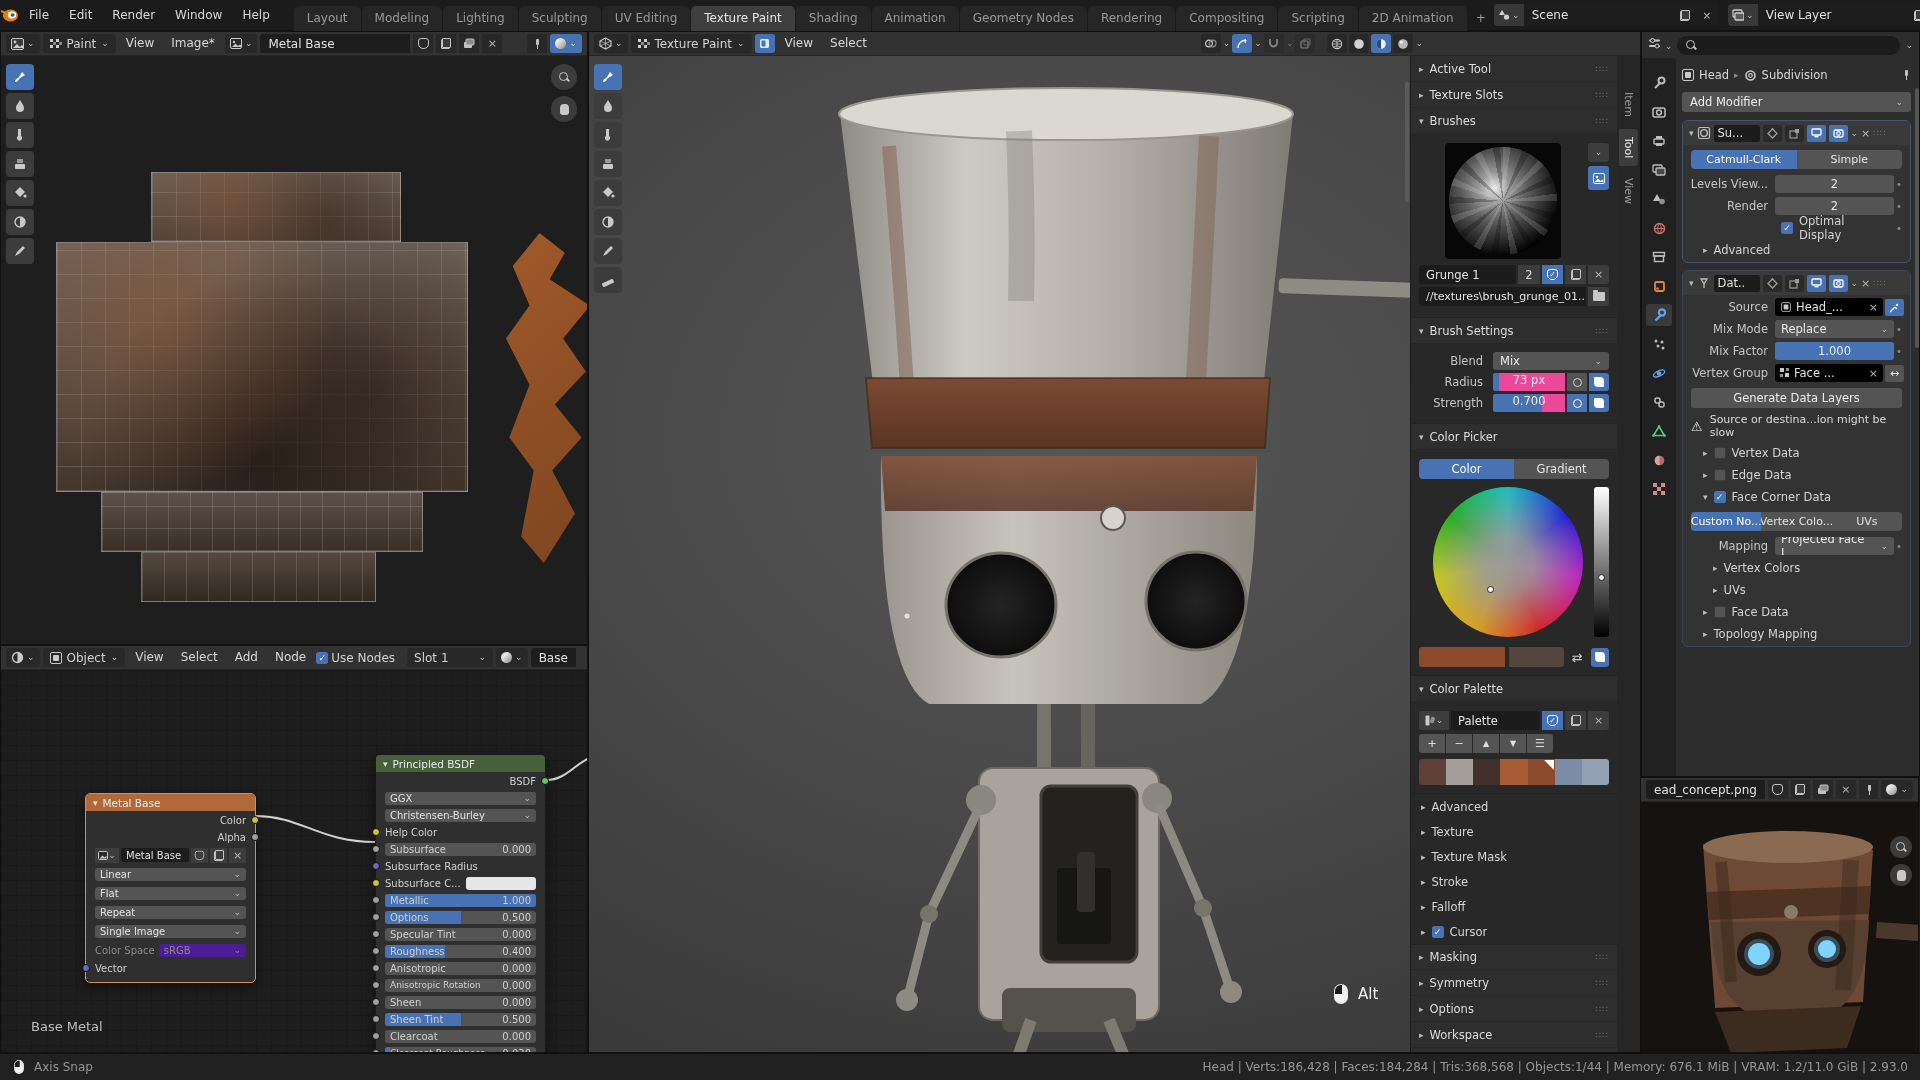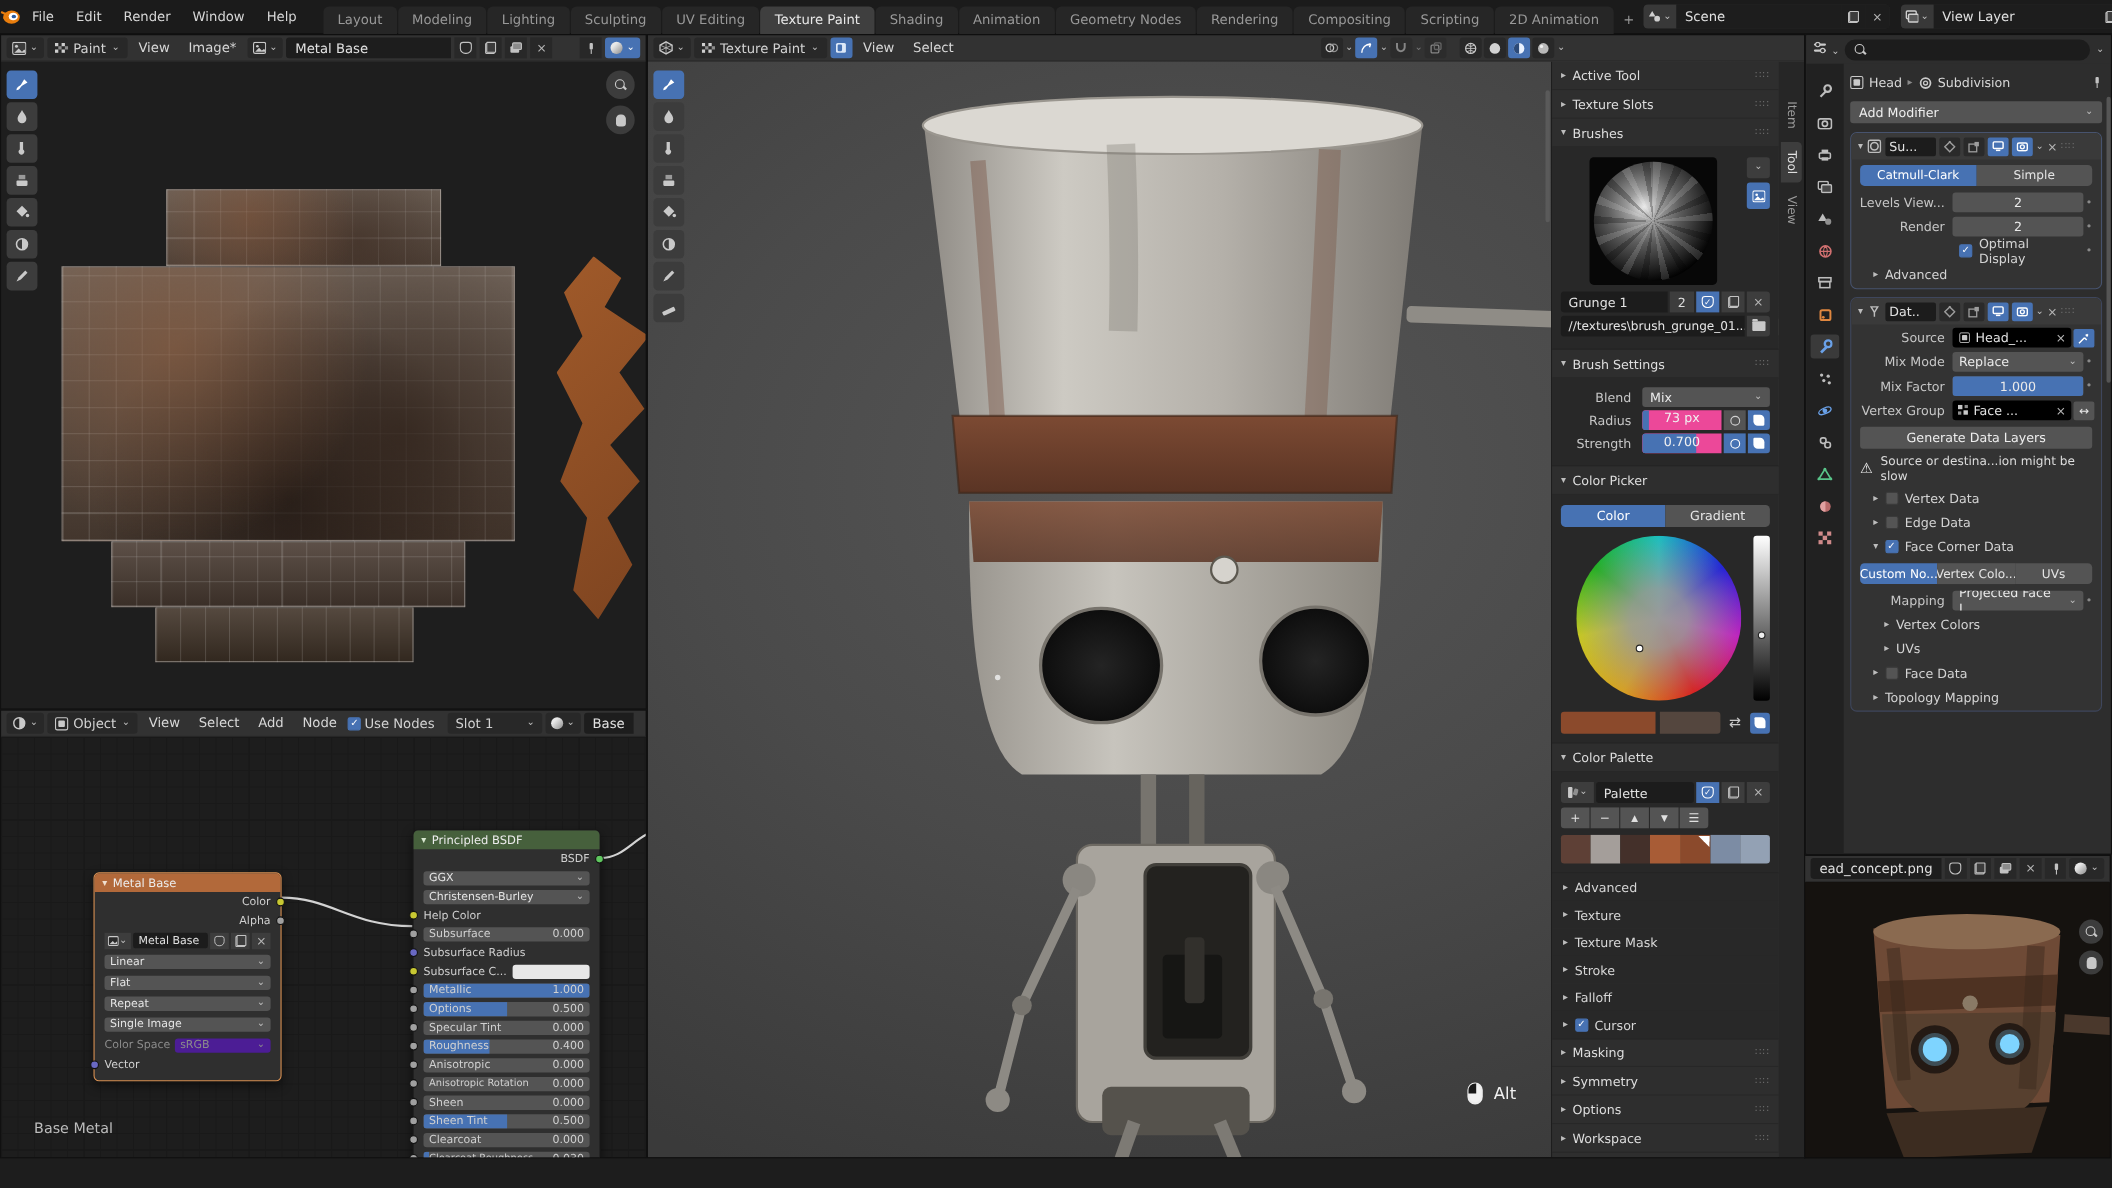--- a/index.html
+++ b/index.html
@@ -1450,14 +1450,21 @@
         <div class="zw" style="width:22px;height:22px">
             <span class="i-mag"></span>
           </div>
         <div class="zw" style="width:22px;height:22px">
             <span class="i-hand"></span>
           </div>
       </div>
     </div>
   </div>
 
+  <div class="statusbar">
+    <div class="status-left">
+      <span class="mouse small"></span>
+      <span>Axis Snap</span>
+    </div>
+    <div>Head | Verts:186,428 | Faces:184,284 | Tris:368,568 | Objects:1/44 | Memory: 676.1 MiB | VRAM: 1.2/11.0 GiB | 2.93.0</div>
+  </div>
 
 </div>
 
 </body></html>

